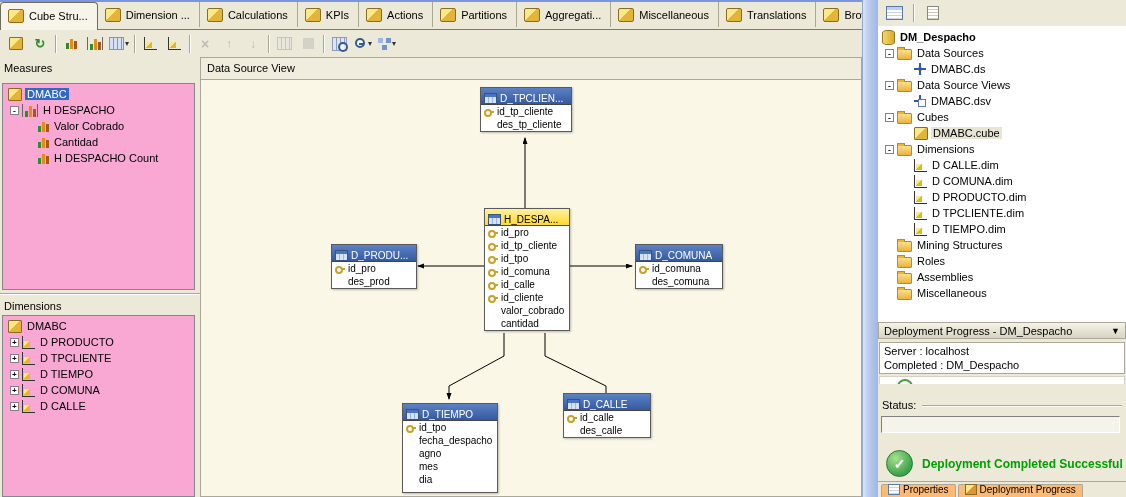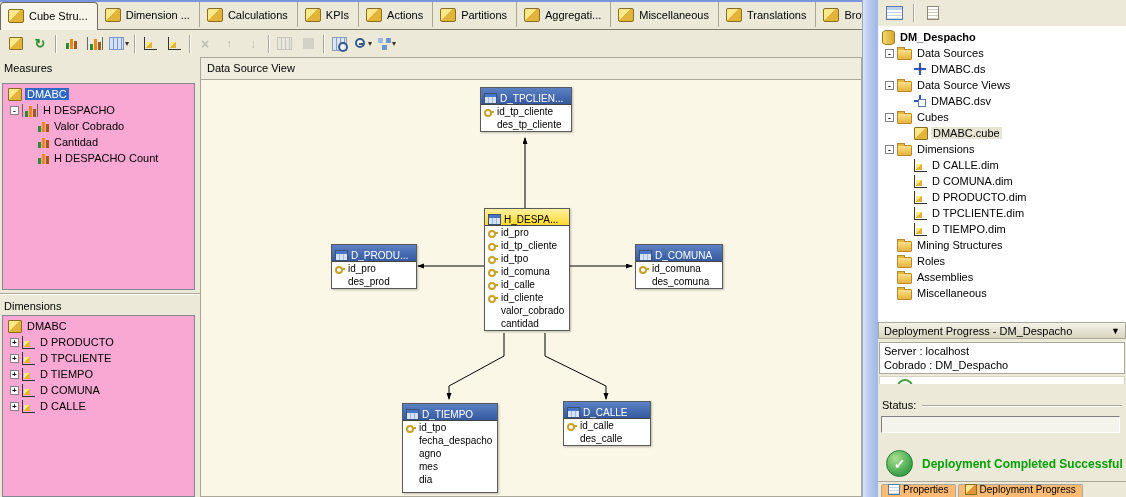--- a/index.html
+++ b/index.html
@@ -402,21 +402,21 @@
           </div>
           <div class="dsv-row">
             <span class="key-slot"></span>
             <span>mes</span>
           </div>
           <div class="dsv-row">
             <span class="key-slot"></span>
             <span>dia</span>
           </div>
         </div>
-        <div class="dsv-table" style="left: 362px; top: 321px; width: 86px;">
+        <div class="dsv-table" style="left: 362px; top: 313px; width: 86px;">
           <div class="dsv-header-row">
             <span class="icon table-grid-icon"></span>
             <span>D_CALLE</span>
           </div>
           <div class="dsv-row">
             <span class="key-icon"></span>
             <span>id_calle</span>
           </div>
           <div class="dsv-row">
             <span class="key-slot"></span>
@@ -517,21 +517,21 @@
         </div>
       </div>
 
     <div id="deploy-panel">
       <div id="deploy-title">
         <span>Deployment Progress - DM_Despacho</span>
         <span style="font-size:9px;">▼</span>
       </div>
       <div id="deploy-info">
         <div>Server : localhost</div>
-        <div>Cobrado : DM_Despacho</div>
+        <div>Completed : DM_Despacho</div>
       </div>
       <div id="deploy-arc">
           <span></span>
         </div>
       <div id="status-row">
         <span>Status:</span>
         <span class="rule"></span>
       </div>
       <div id="status-box"></div>
       <div id="deploy-msg">

